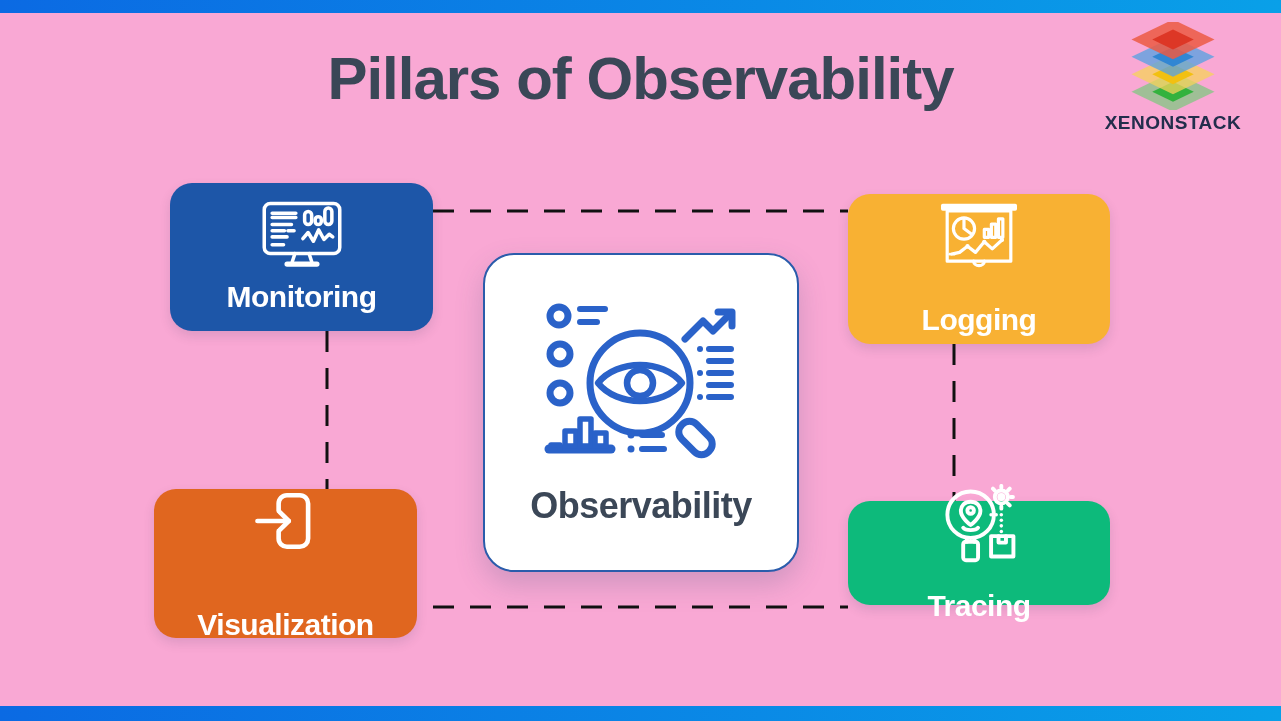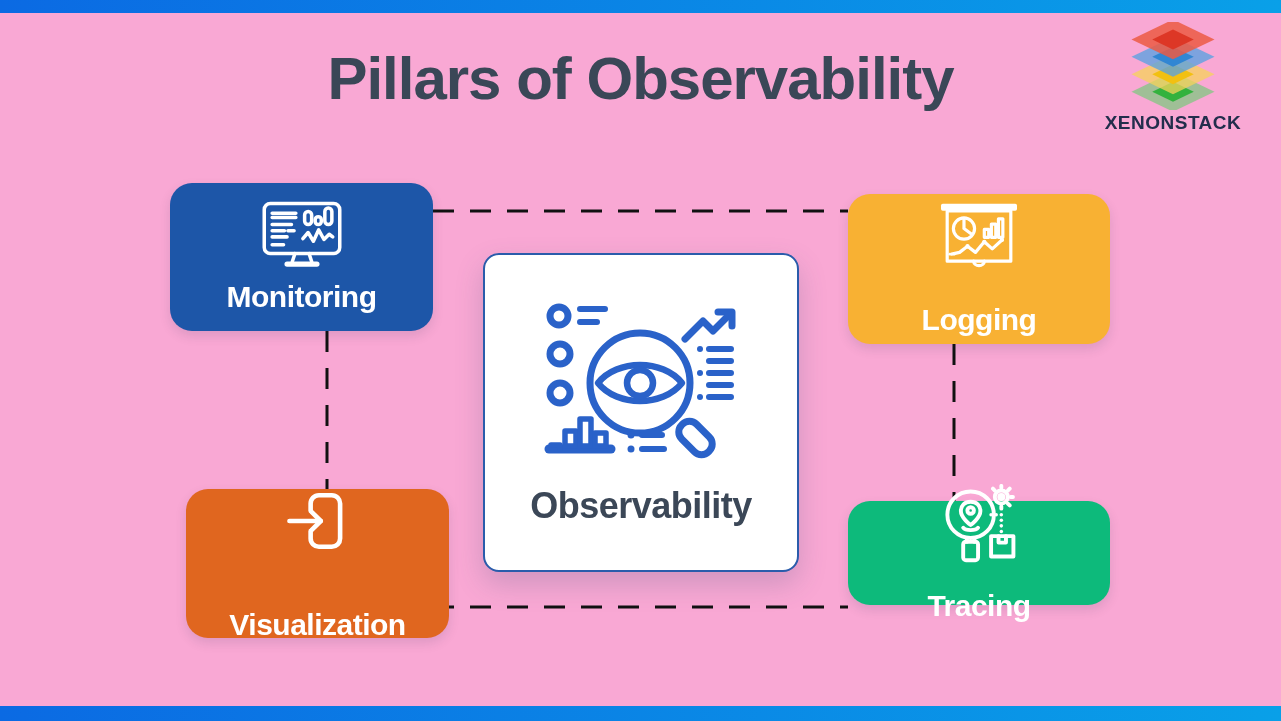--- a/index.html
+++ b/index.html
@@ -14,24 +14,24 @@
   .logo svg{display:block;margin:0 auto;}
   .brand{margin-top:2px;font-size:19px;font-weight:700;letter-spacing:0.5px;color:#222e4c;}
   .connectors{position:absolute;left:0;top:0;z-index:1;}
   .card{position:absolute;z-index:2;display:flex;flex-direction:column;align-items:center;
         justify-content:center;border-radius:22px;box-shadow:0 5px 12px rgba(25,40,70,0.12);}
   .pillar{color:#ffffff;}
   .pillar .label{font-size:30px;font-weight:bold;letter-spacing:-0.5px;margin-top:8px;color:#ffffff;}
   .card .icon{display:block;line-height:0;}
   .pillar.monitoring{left:170px;top:183px;width:263px;height:148px;}
   .pillar.logging{left:848px;top:194px;width:262px;height:150px;}
-  .pillar.visualization{left:186px;top:489px;width:263px;height:149px;gap:44px;}
+  .pillar.visualization{left:154px;top:489px;width:263px;height:149px;gap:44px;}
   .pillar.tracing{left:848px;top:501px;width:262px;height:104px;gap:17px;}
   .center-card{left:483px;top:253px;width:312px;height:315px;background:#ffffff;
-               border:2px solid #2a5cab;border-radius:16px;z-index:3;
+               border:2px solid #2a5cab;border-radius:31px;z-index:3;
                box-shadow:0 12px 28px rgba(60,80,120,0.22);}
   .center-card .label{font-size:36px;font-weight:bold;letter-spacing:-0.5px;margin-top:14px;color:#3b4757;}
   svg.line-icon{fill:none;stroke:currentColor;stroke-linecap:round;stroke-linejoin:round;}
 </style>
 </head>
 <body>
 
 <div class="canvas">
 
   <div class="accent-bar top"></div>

